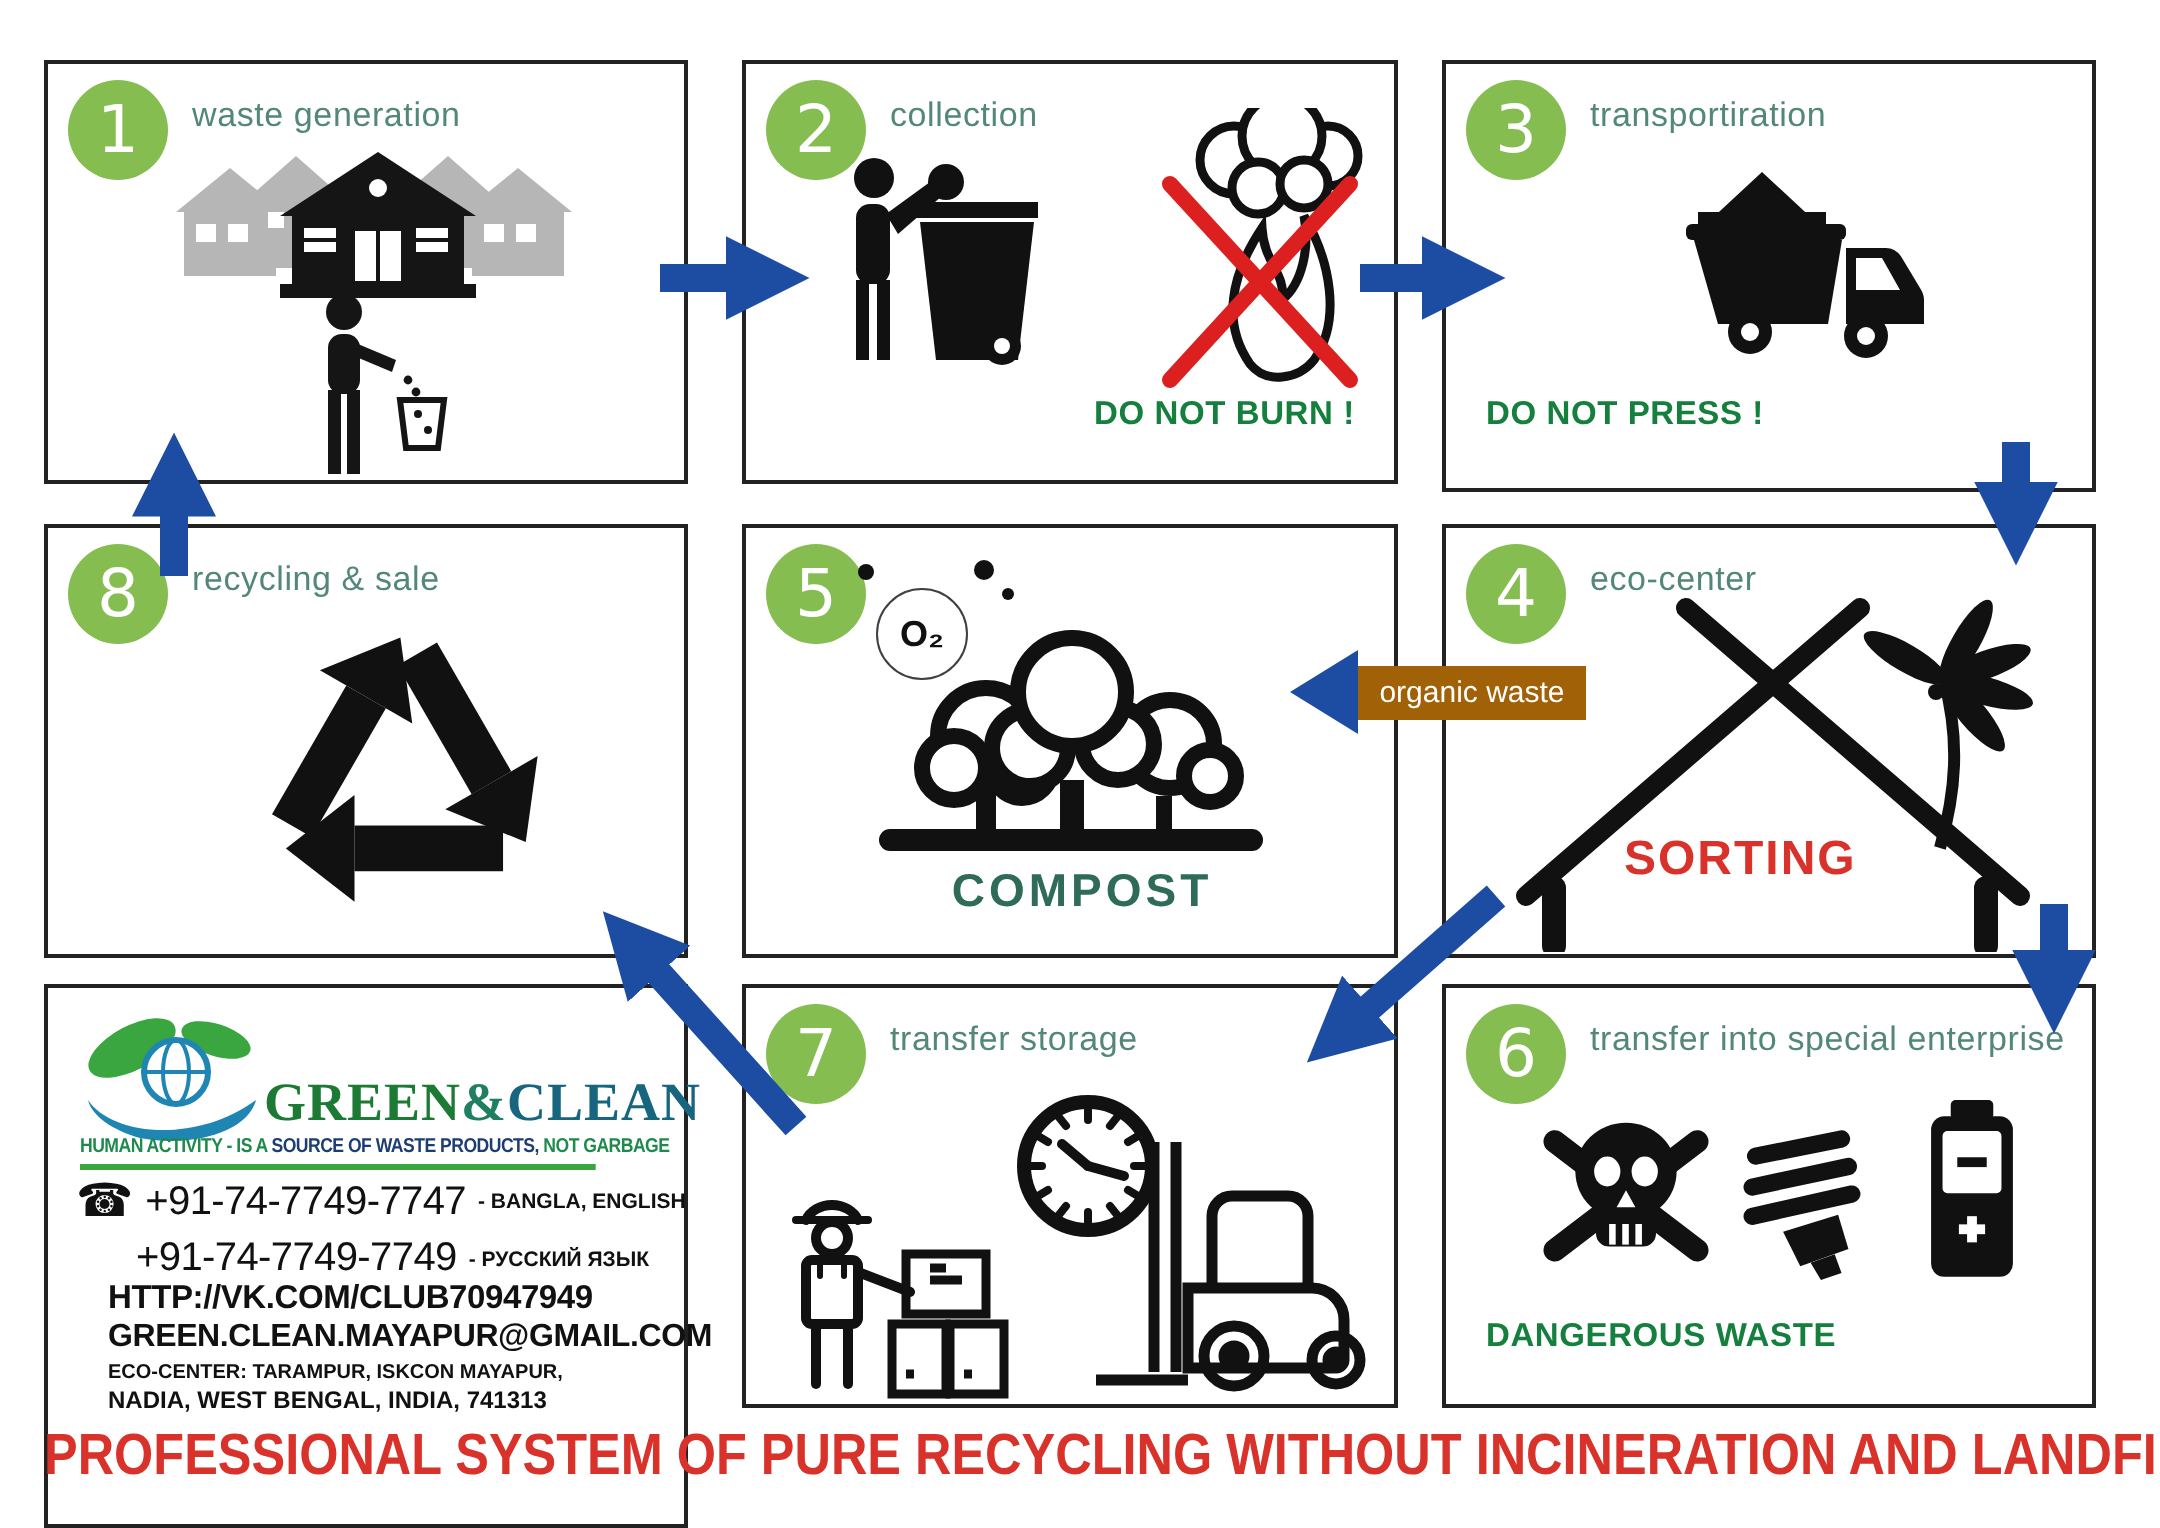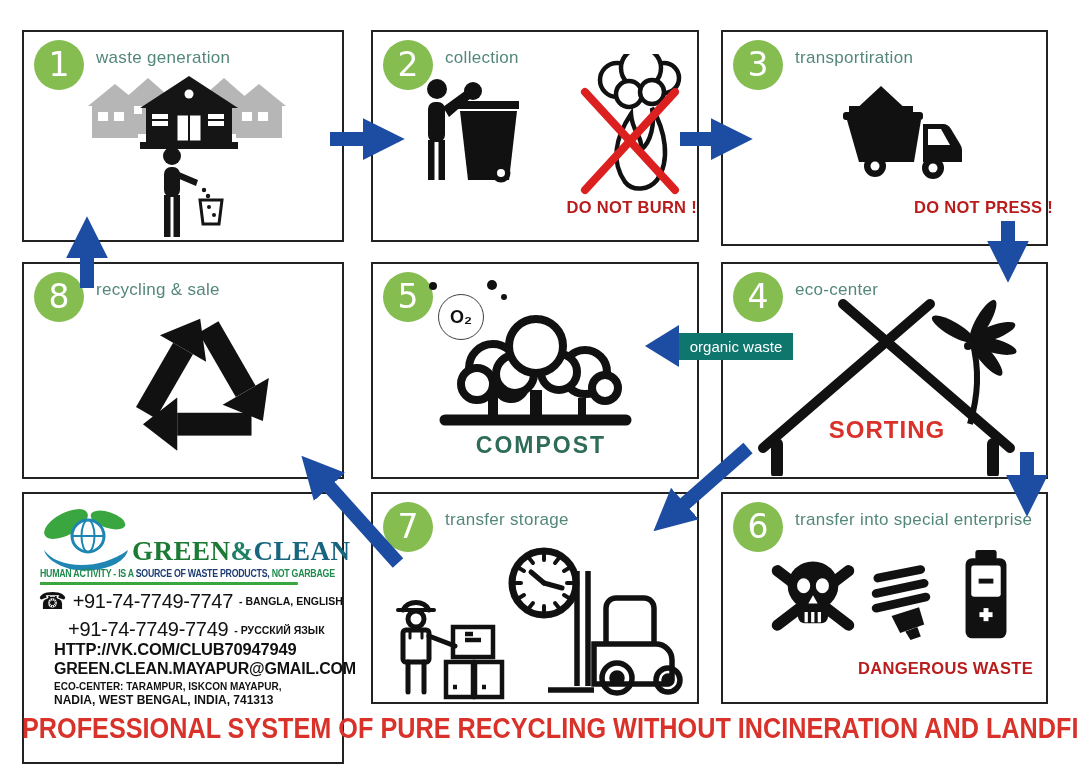--- a/index.html
+++ b/index.html
@@ -3,31 +3,31 @@
 <meta charset="utf-8">
 <style>
   html,body{margin:0;padding:0;background:#fff}
   .canvas{position:relative;width:1080px;height:764px;background:#fff;
     font-family:"Liberation Sans",sans-serif;overflow:hidden}
   .panel{position:absolute;background:#fff;border:2px solid #222;box-sizing:border-box}
   .num{position:absolute;left:10px;top:8px;width:50px;height:50px;border-radius:50%;
     background:#85bd51;color:#fff;font-size:33px;text-align:center;line-height:50px;
     font-family:"DejaVu Sans",sans-serif}
   .ptitle{position:absolute;left:72px;top:16px;font-size:17px;color:#53877a;letter-spacing:.3px}
-  .warn{position:absolute;color:#b91c1c;font-weight:bold;font-size:16.5px;letter-spacing:.3px;text-align:right}
+  .warn{position:absolute;color:#15803d;font-weight:bold;font-size:16.5px;letter-spacing:.3px;text-align:left}
   svg{display:block;position:absolute}
   .overlay{left:0;top:0;pointer-events:none;z-index:5}
   .ar{stroke:#1c4da2;stroke-width:14;fill:none}
-  .organic-bar{position:absolute;left:679px;top:333px;width:114px;height:27px;background:#0f766e;
+  .organic-bar{position:absolute;left:679px;top:333px;width:114px;height:27px;background:#a16207;
     color:#fff;font-size:15px;line-height:27px;text-align:center;z-index:6}
   .organic-head{position:absolute;left:645px;top:325px;width:0;height:0;z-index:6;
     border-top:21px solid transparent;border-bottom:21px solid transparent;border-right:34px solid #1c4da2}
   .sorting-value{position:absolute;left:89px;top:114px;width:150px;text-align:center;
     font-size:36px;color:#d8322a}
-  .sorting-label{position:absolute;left:89px;top:152px;width:150px;text-align:center;
+  .sorting-label{position:absolute;left:89px;top:152px;width:150px;
     font-size:24px;font-weight:bold;color:#d8322a;letter-spacing:1px}
   .o2-badge{position:absolute;left:65px;top:30px;width:44px;height:44px;border:1px solid #404040;
     border-radius:50%;background:#fff;font-weight:bold;font-size:18px;line-height:44px;
     text-align:center;color:#111;z-index:2}
   .dot{position:absolute;background:#111;border-radius:50%;z-index:2}
   .compost{position:absolute;left:58px;top:168px;width:220px;text-align:center;font-size:23px;
     font-weight:bold;letter-spacing:2px;color:#2e6b58}
   .banner{position:absolute;left:22px;top:712px;font-size:29px;font-weight:bold;color:#d8322a;
     white-space:nowrap;transform:scaleX(.87);transform-origin:0 50%}
   

